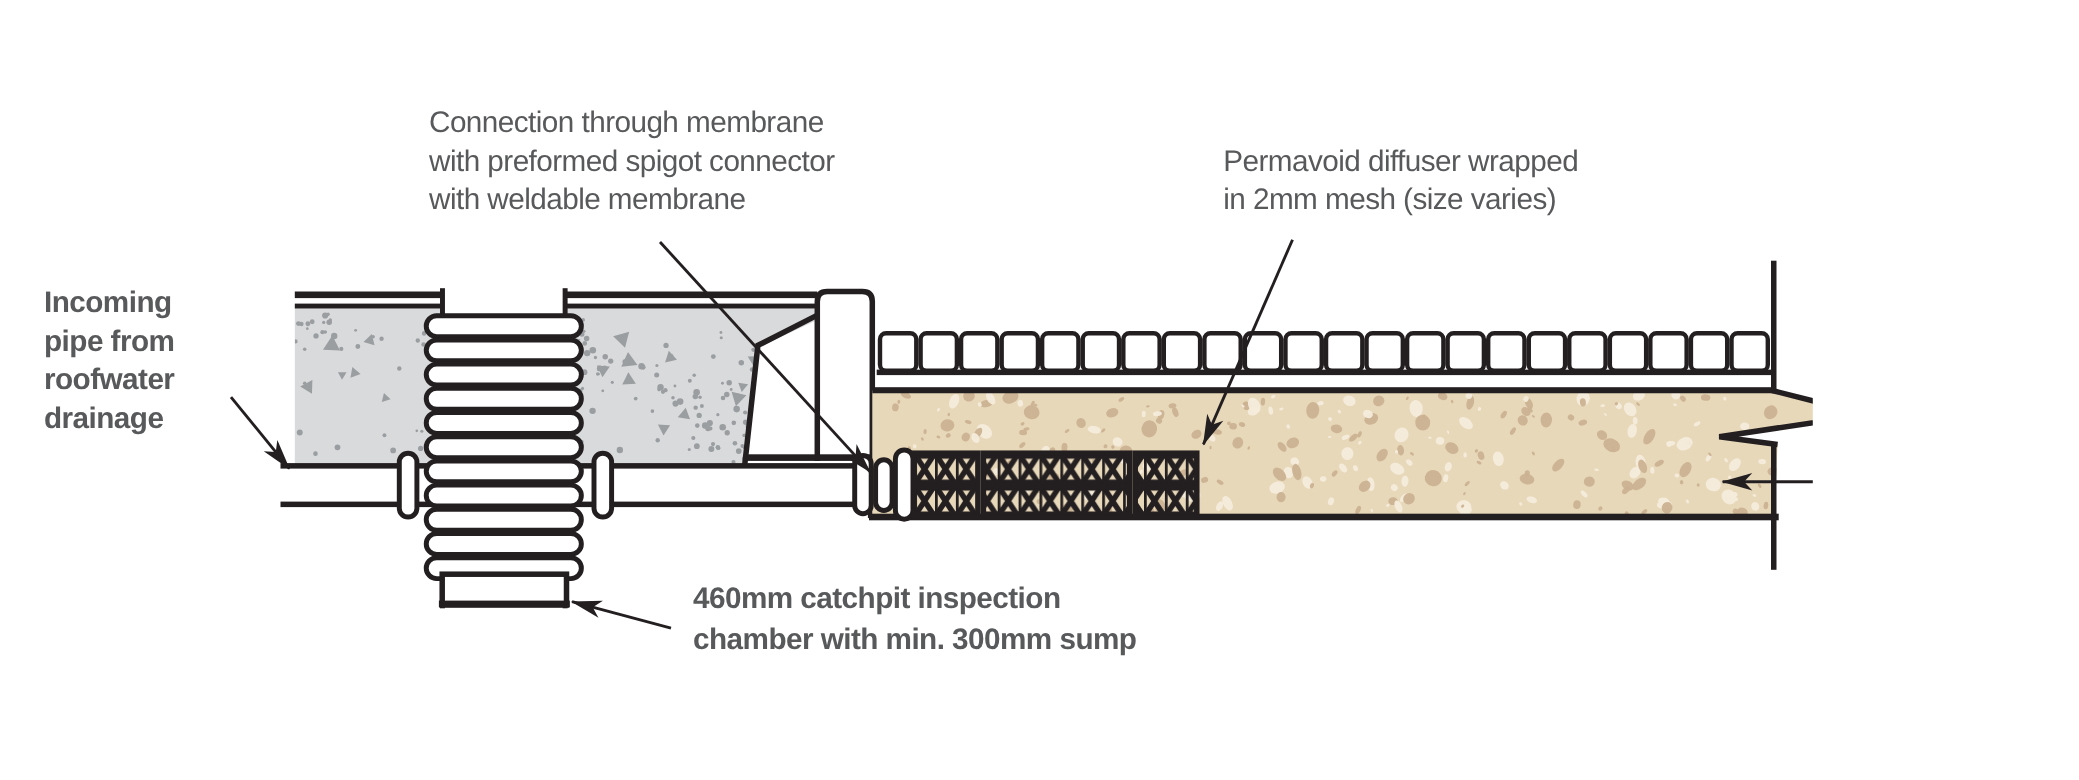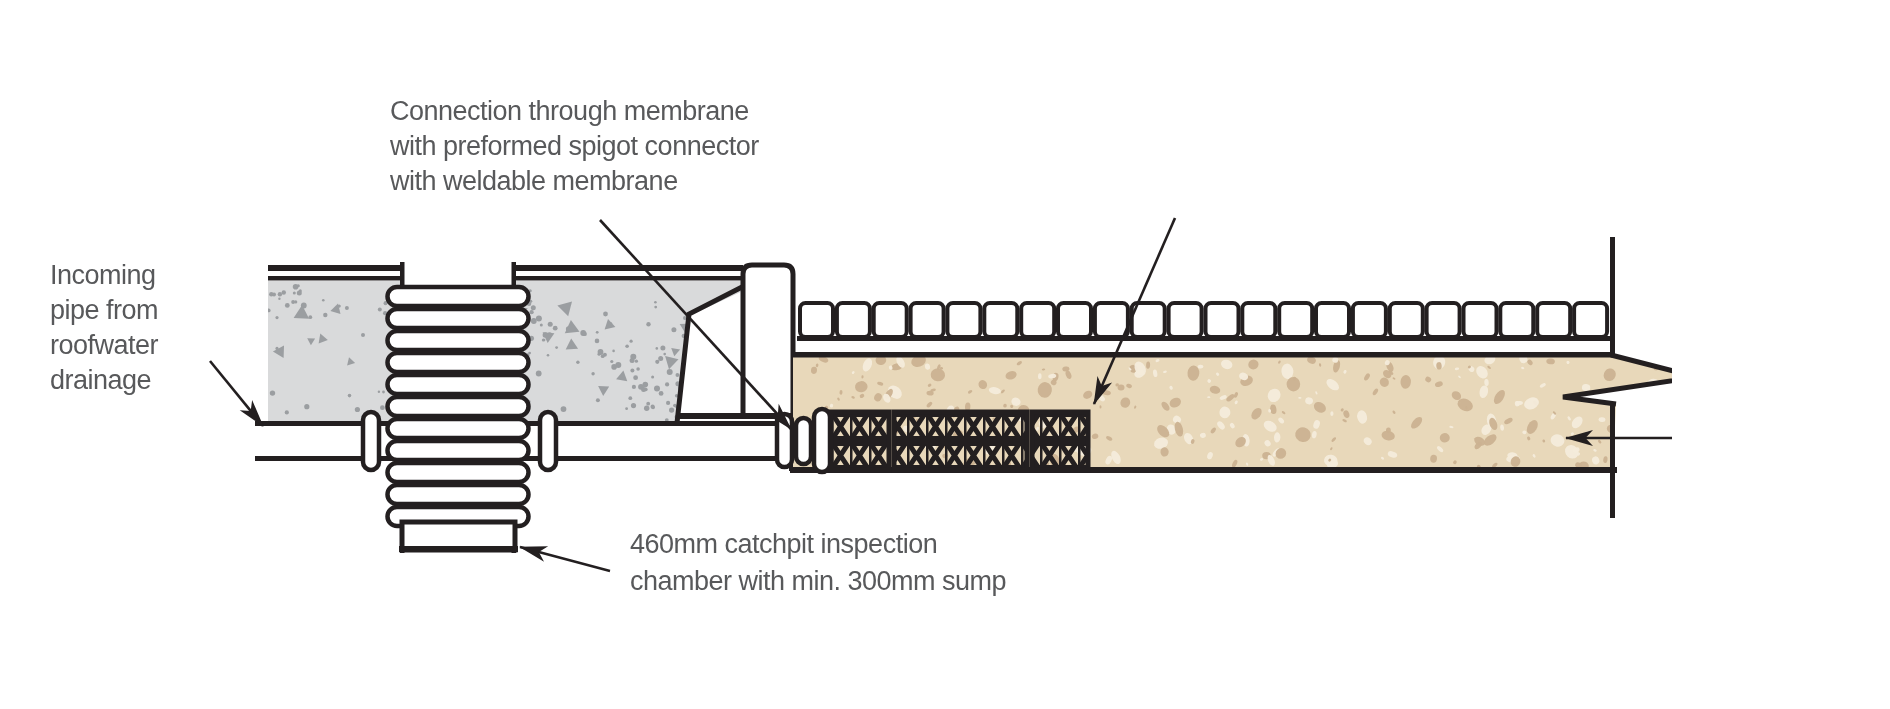--- a/index.html
+++ b/index.html
@@ -2,25 +2,25 @@
 <html style="--background: #ffffff; --line: #231f20; --label-text: #58595b; --concrete-fill: #d9dadb; --concrete-speckle: #9b9ea1; --subbase-fill: #e8d8ba; --subbase-speckle-dark: #cbb291; --subbase-speckle-light: #f4ecdb;"><head>
 <meta charset="utf-8">
 <style>
   :root{
     --background:#ffffff; --line:#231f20; --label-text:#58595b;
     --concrete-fill:#d9dadb; --concrete-speckle:#9b9ea1;
     --subbase-fill:#e8d8ba; --subbase-speckle-dark:#cbb291; --subbase-speckle-light:#f4ecdb;
   }
   html,body{margin:0;padding:0;background:#fff;}
   .stage{position:relative;width:1648px;height:709px;background:var(--background);overflow:hidden;
-         font-family:"Liberation Sans",sans-serif;padding-left:24px;}
+         font-family:"Liberation Sans",sans-serif;}
   .stage svg{position:absolute;left:0;top:0;}
   .label{position:absolute;white-space:pre-line;color:var(--label-text);
          font-size:27px;line-height:35px;letter-spacing:-0.5px;}
-  .label.big{line-height:37px;}
+  .label.big{line-height:37px;font-weight:bold;}
   
   .ln{fill:var(--line);}
   .white{fill:#ffffff;stroke:var(--line);stroke-width:4.5;}
   .white5{fill:#ffffff;stroke:var(--line);stroke-width:5;}
   .edge{fill:none;stroke:var(--line);stroke-width:5;}
   .thin{fill:none;stroke:var(--line);stroke-width:2.6;}
   .slabfill{fill:var(--concrete-fill);}
   .tanfill{fill:var(--subbase-fill);}
   .pfill{fill:var(--line);}
   .pstroke{stroke:var(--line);fill:none;}
@@ -733,21 +733,23 @@
     <path class="thin" marker-end="url(#arw)" d="M1175,218 L1094,404"></path>
     <path class="thin" marker-end="url(#arw)" d="M210,361 L263,426"></path>
     <path class="thin" marker-end="url(#arw)" d="M1697,438 L1566,438"></path>
     <path class="thin" marker-end="url(#arw)" d="M610,571 L520,547"></path>
   </g>
 </svg>
 
 <div class="label" style="left:390px;top:94px;">Connection through membrane
 with preformed spigot connector
 with weldable membrane</div>
-<div class="label" style="left:50px;top:258px;">Incoming
+<div class="label" style="left:1112px;top:129px;">Permavoid diffuser wrapped
+in 2mm mesh (size varies)</div>
+<div class="label" style="left:40px;top:258px;font-weight:bold;">Incoming
 pipe from
 roofwater
 drainage</div>
 <div class="label" style="left:1717px;top:416px;">Sub-base</div>
 <div class="label big" style="left:630px;top:526px;">460mm catchpit inspection
 chamber with min. 300mm sump</div>
 
 </div>
 
 </body></html>

